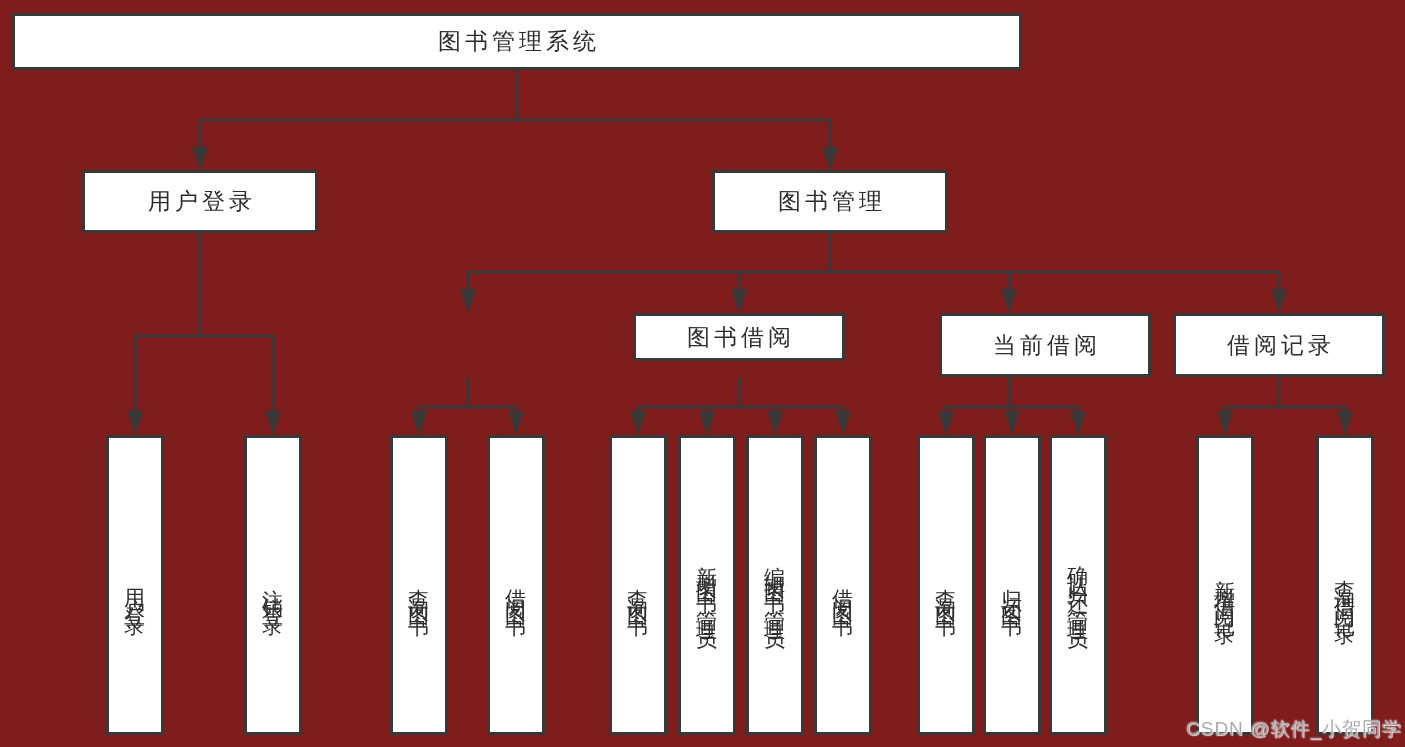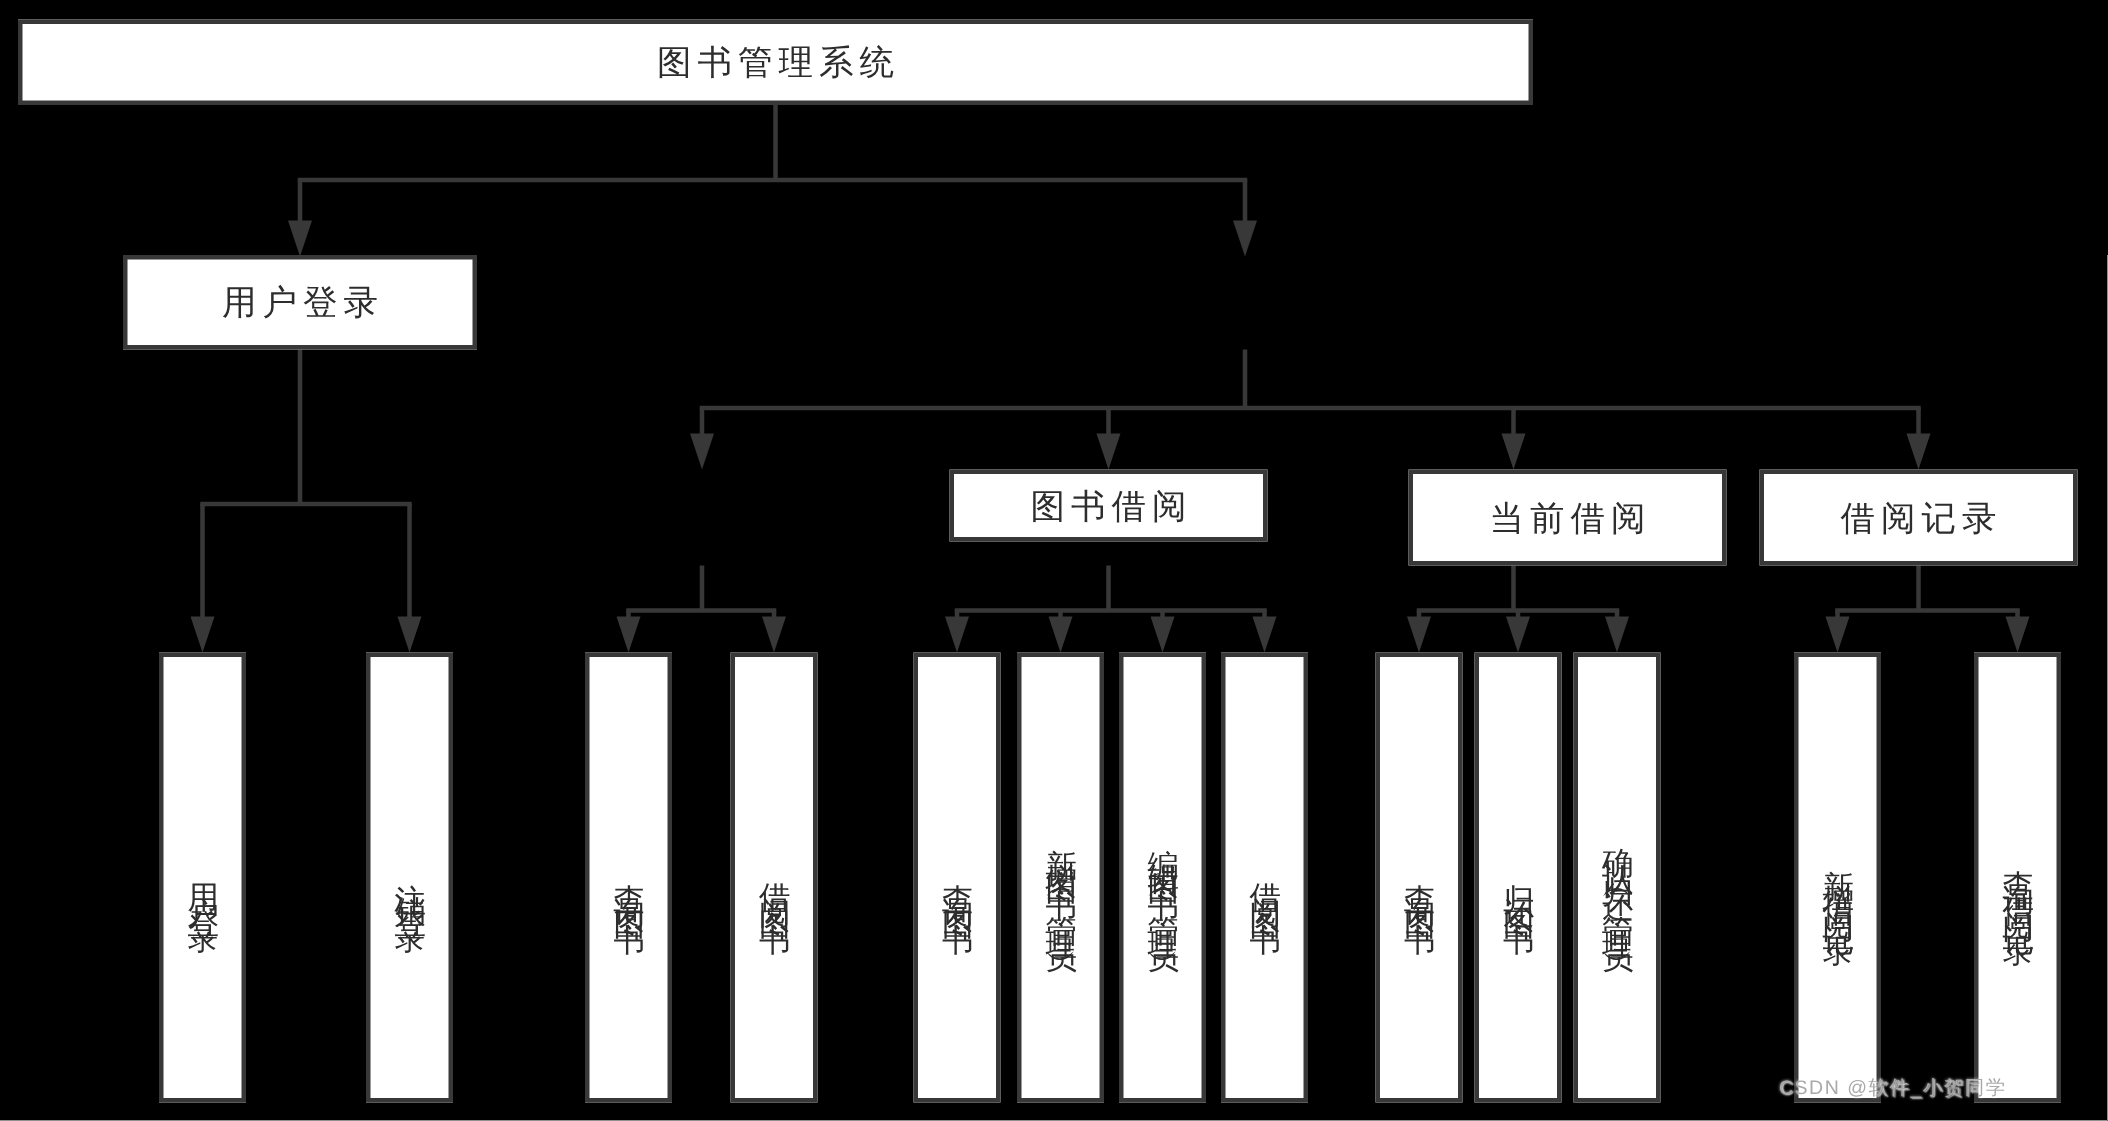--- a/index.html
+++ b/index.html
@@ -3,21 +3,21 @@
 <meta charset="utf-8">
 <style>
   :root{
     --line:#383838;
     --txt:#2d2d2d;
   }
   html,body{margin:0;padding:0;background:#fff;}
   #canvas{
     position:relative;
     width:1405px;height:747px;
-    background:#000000;
+    background:#7f1d1d;
     overflow:hidden;
     font-family:"Liberation Sans","DejaVu Sans",sans-serif;
   }
   #wires{position:absolute;left:0;top:0;width:1405px;height:747px;pointer-events:none;}
   .node{
     position:absolute;
     box-sizing:border-box;
     border:3px solid var(--line);
     background:#fff;
     display:flex;align-items:center;justify-content:center;
@@ -33,21 +33,21 @@
     writing-mode:vertical-rl;
     text-orientation:mixed;
     font-size:21px;
     letter-spacing:9px;
     margin-bottom:-9px;
     line-height:1;
   }
   .watermark{
     position:absolute;
     left:1186px;top:716px;
-    font-size:13px;
+    font-size:19px;
     color:#a9a9a9;
     letter-spacing:1px;
     white-space:nowrap;
     z-index:5;
     text-shadow:0 0 2px rgba(255,255,255,.9), 1px 1px 1px rgba(255,255,255,.8);
   }
 </style>
 </head>
 <body>
 
@@ -126,20 +126,23 @@
     </g>
   </svg>
 
   <div class="node h" style="left:12px;top:13px;width:1010px;height:57px">
     <span>图书管理系统</span>
   </div>
 
   <div class="node h" style="left:82px;top:170px;width:236px;height:63px">
     <span>用户登录</span>
   </div>
+  <div class="node h" style="left:712px;top:170px;width:236px;height:63px">
+    <span>图书管理</span>
+  </div>
 
   <div class="node h" style="left:633px;top:313px;width:212px;height:48px">
     <span>图书借阅</span>
   </div>
   <div class="node h" style="left:939px;top:313px;width:212px;height:64px">
     <span>当前借阅</span>
   </div>
   <div class="node h" style="left:1173px;top:313px;width:212px;height:64px">
     <span>借阅记录</span>
   </div>

